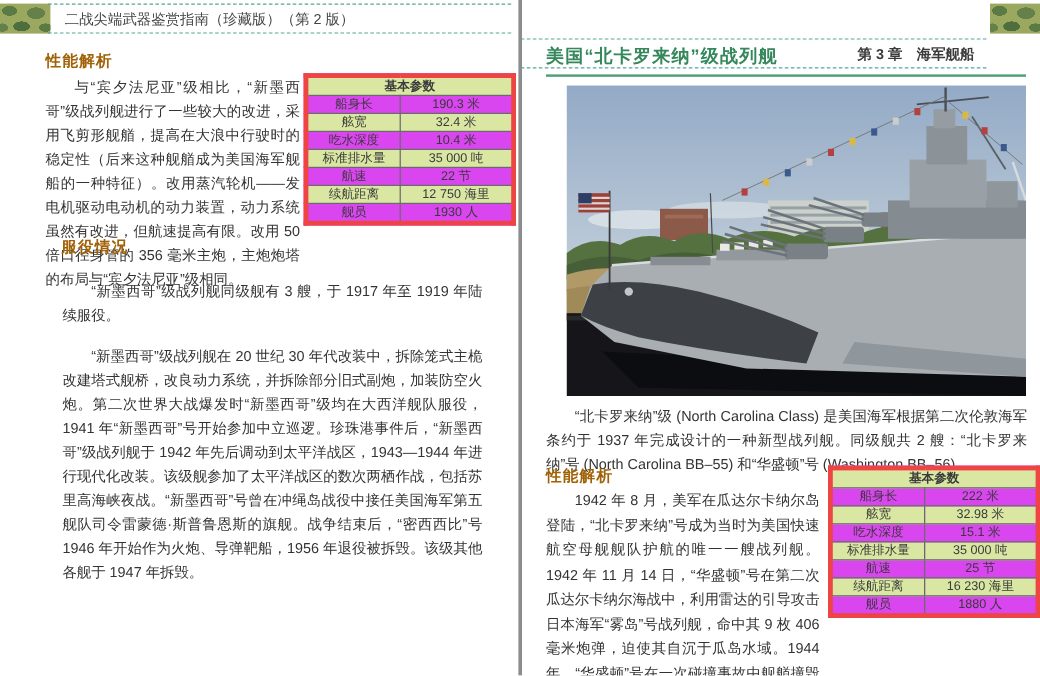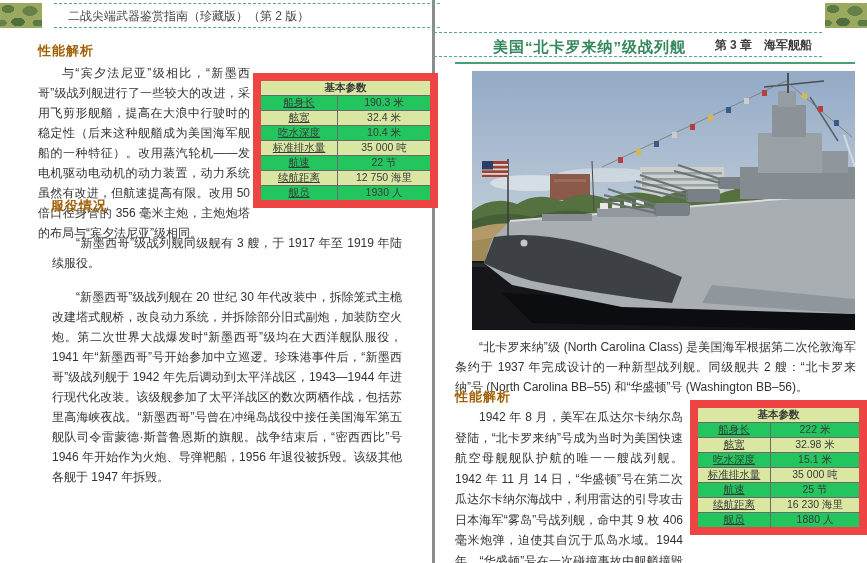--- a/index.html
+++ b/index.html
@@ -22,43 +22,43 @@
       radial-gradient(ellipse 8px 5px at 38px 20px,#5c7a44 68%, transparent 70%),
       radial-gradient(ellipse 7px 5px at 2px 20px, #66804a 68%, transparent 70%);
   }
   .camo.left{left:0;}
   .camo.right{left:825px;}
   .runhead{
     position:absolute;top:3px;height:25px;line-height:25px;box-sizing:border-box;
     border-top:1px dashed #54a796;border-bottom:1px dashed #54a796;
     font-size:12px;color:#444;
   }
-  .runhead.left{left:54px;width:386px;padding-left:14px;}
+  .runhead.left{left:40px;width:386px;padding-left:14px;}
   .runhead.right{left:434px;width:388px;padding-right:10px;text-align:right;font-weight:bold;color:#3c3c3c;margin-top:29px;}
   
   .sec-head{position:absolute;font-size:13px;font-weight:bold;color:#a16207;letter-spacing:1px;}
   .body-par{font-size:12px;line-height:20px;text-align:justify;color:#333;margin:0;text-indent:2em;}
   
   .lp-p1{position:absolute;left:38px;top:63px;width:212px;}
   .lp-block2{position:absolute;left:38px;top:219px;width:378px;}
   .lp-block2 p{margin:14px;}
   
-  .params-table{border-collapse:collapse;background:#22c55e;border:8px solid #ef4444;position:absolute;margin-top:12px;}
+  .params-table{border-collapse:collapse;background:#d946ef;border:4px solid #ef4444;position:absolute;}
   .params-table td,.params-table th{
     border:1px solid #6a6a6a;text-align:center;font-size:10.5px;color:#3a3a3a;
     height:14px;padding:0 2px;font-weight:normal;
   }
   .params-table th{font-weight:bold;}
-  .params-table .c1{width:72px;text-decoration:underline;}
+  .params-table .c1{width:72px;}
   .params-table .c2{width:88px;}
   .params-table tr.g td,.params-table tr.g th{background:#d9e7a2;}
   #table-left{left:253px;top:61px;}
   #table-right{left:690px;top:388px;}
   
-  .rp-title{position:absolute;left:455px;top:38px;font-size:15px;font-weight:bold;color:#35875c;letter-spacing:1px;margin-left:38px;}
+  .rp-title{position:absolute;left:455px;top:38px;font-size:15px;font-weight:bold;color:#35875c;letter-spacing:1px;}
   .rp-rule{position:absolute;left:455px;top:62px;width:400px;height:2px;background:#4c9f72;}
   .photo{position:absolute;left:472px;top:71px;width:383px;height:259px;overflow:hidden;}
   .photo svg{display:block;width:100%;height:100%;}
   .rp-intro{position:absolute;left:455px;top:337px;width:401px;}
   .rp-body{position:absolute;left:455px;top:407px;width:228px;line-height:20.5px;}
 </style>
 </head>
 <body>
 
 <div class="divider"></div>

